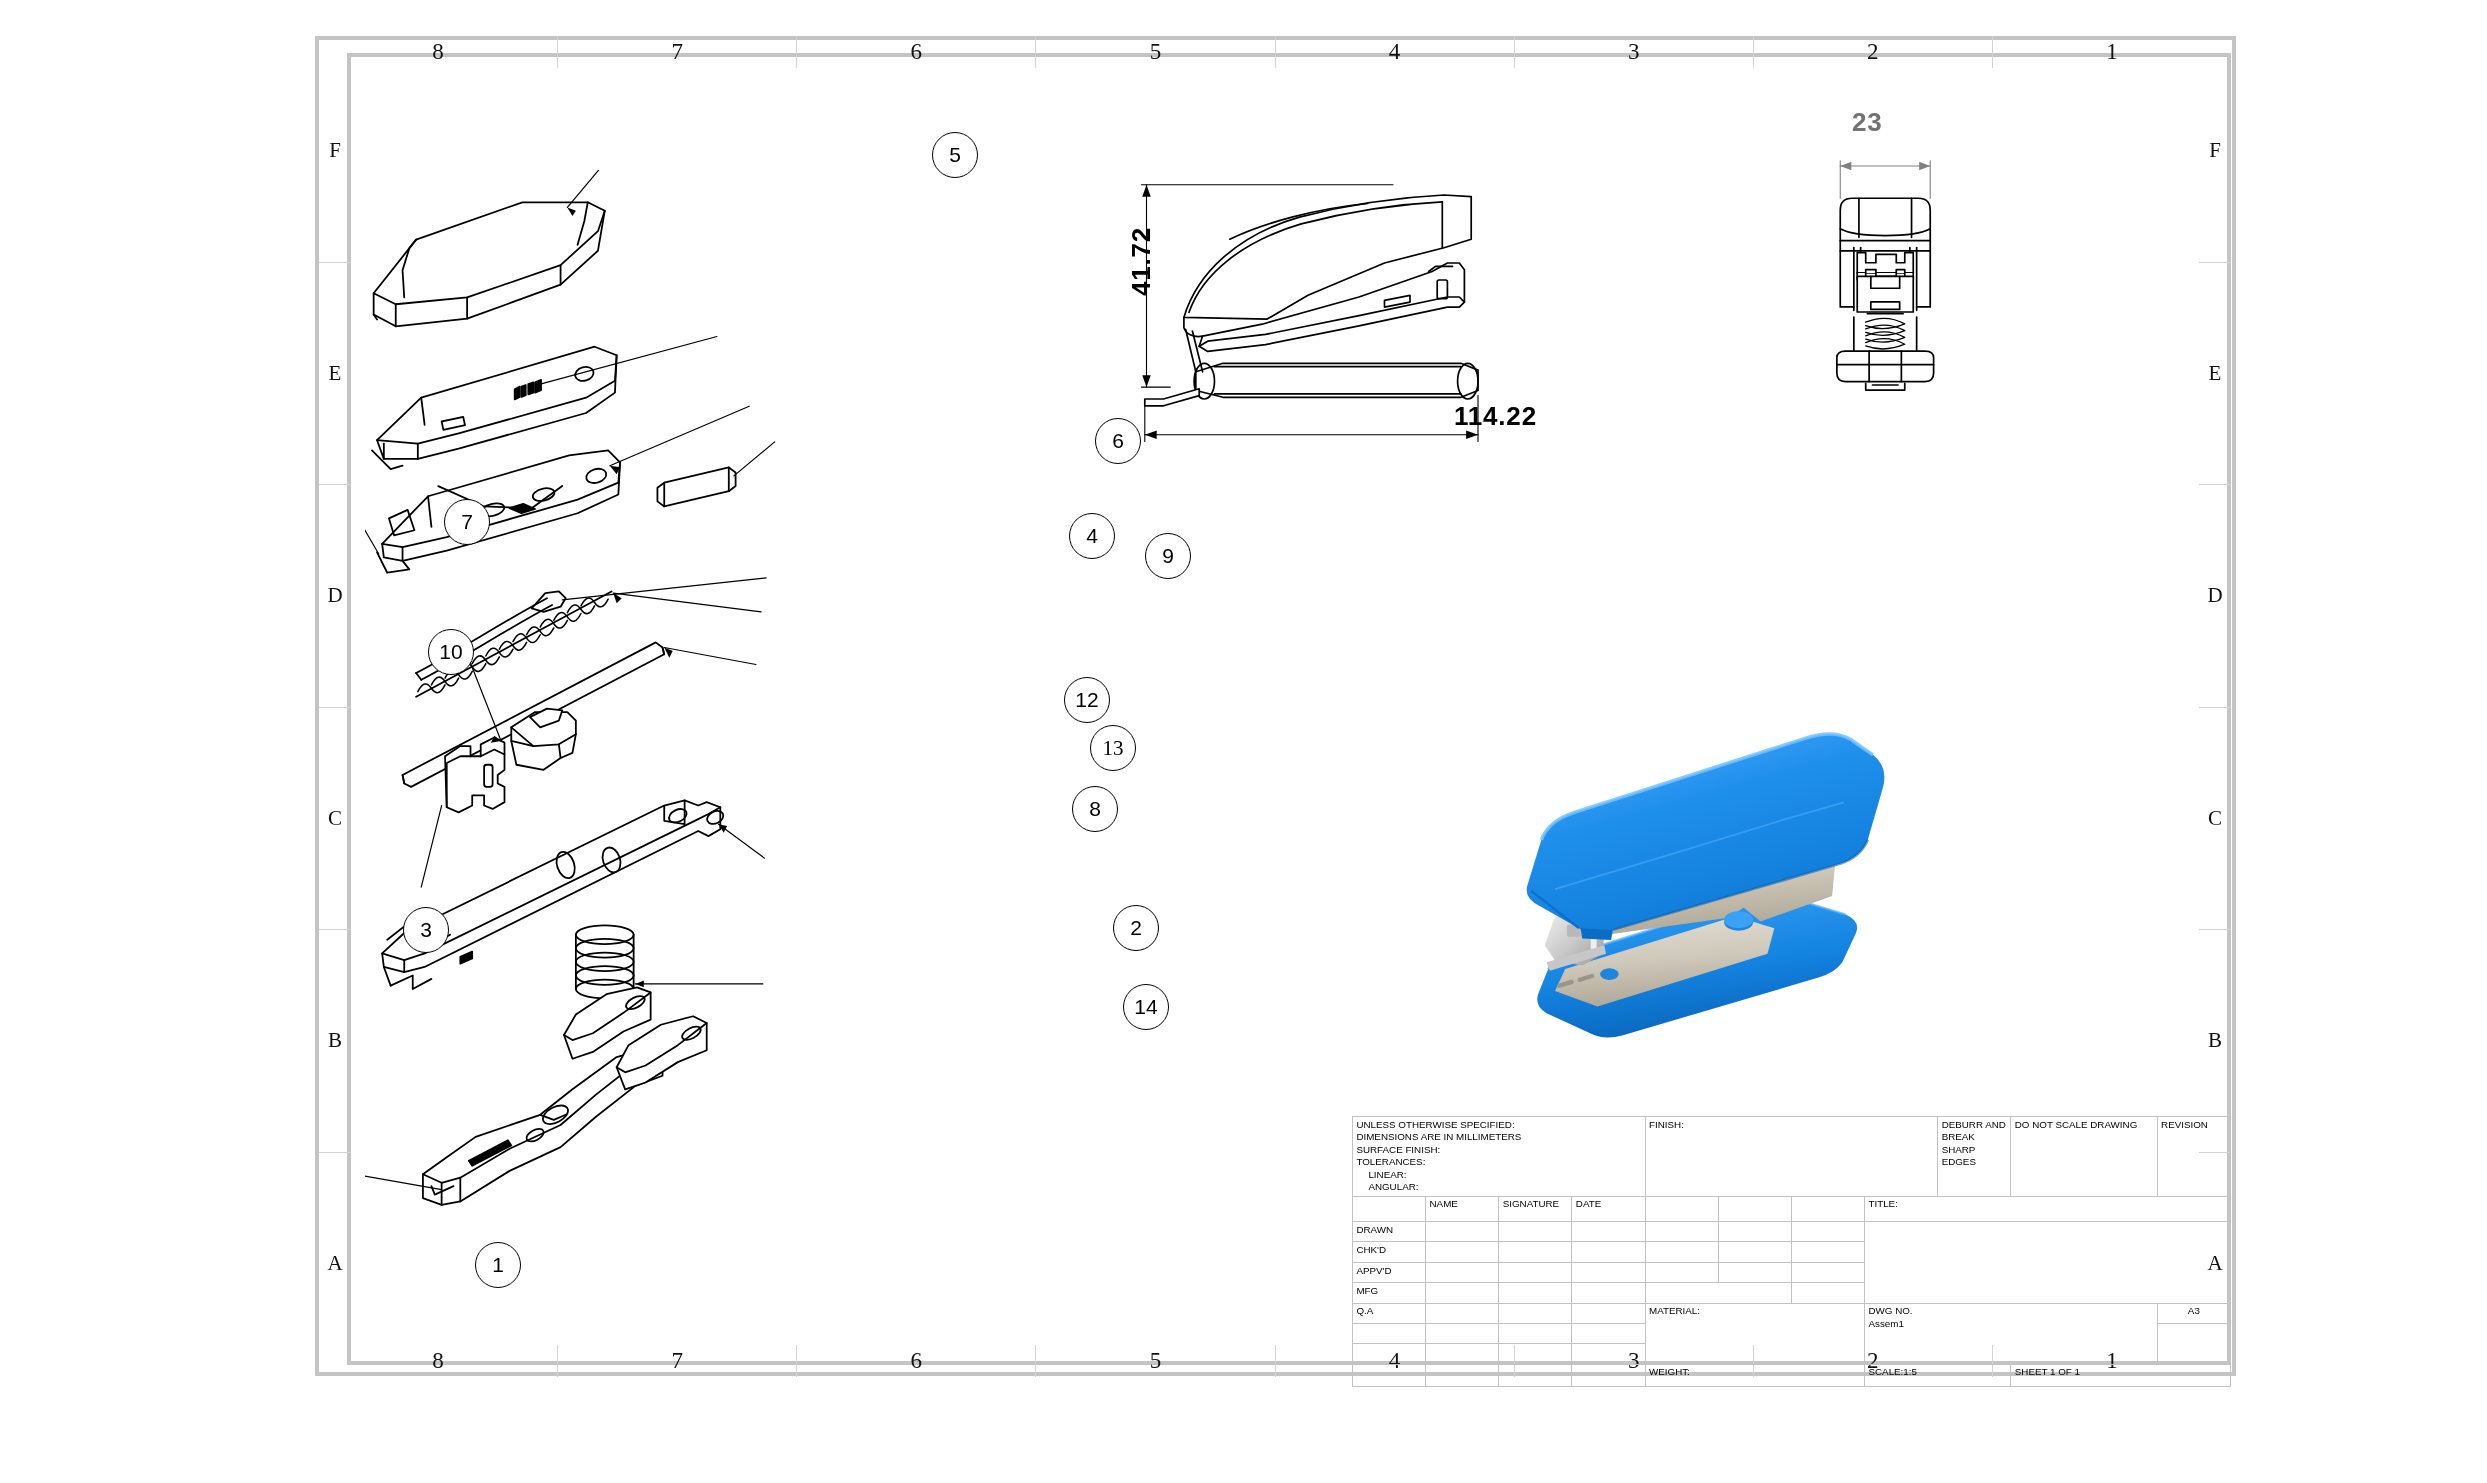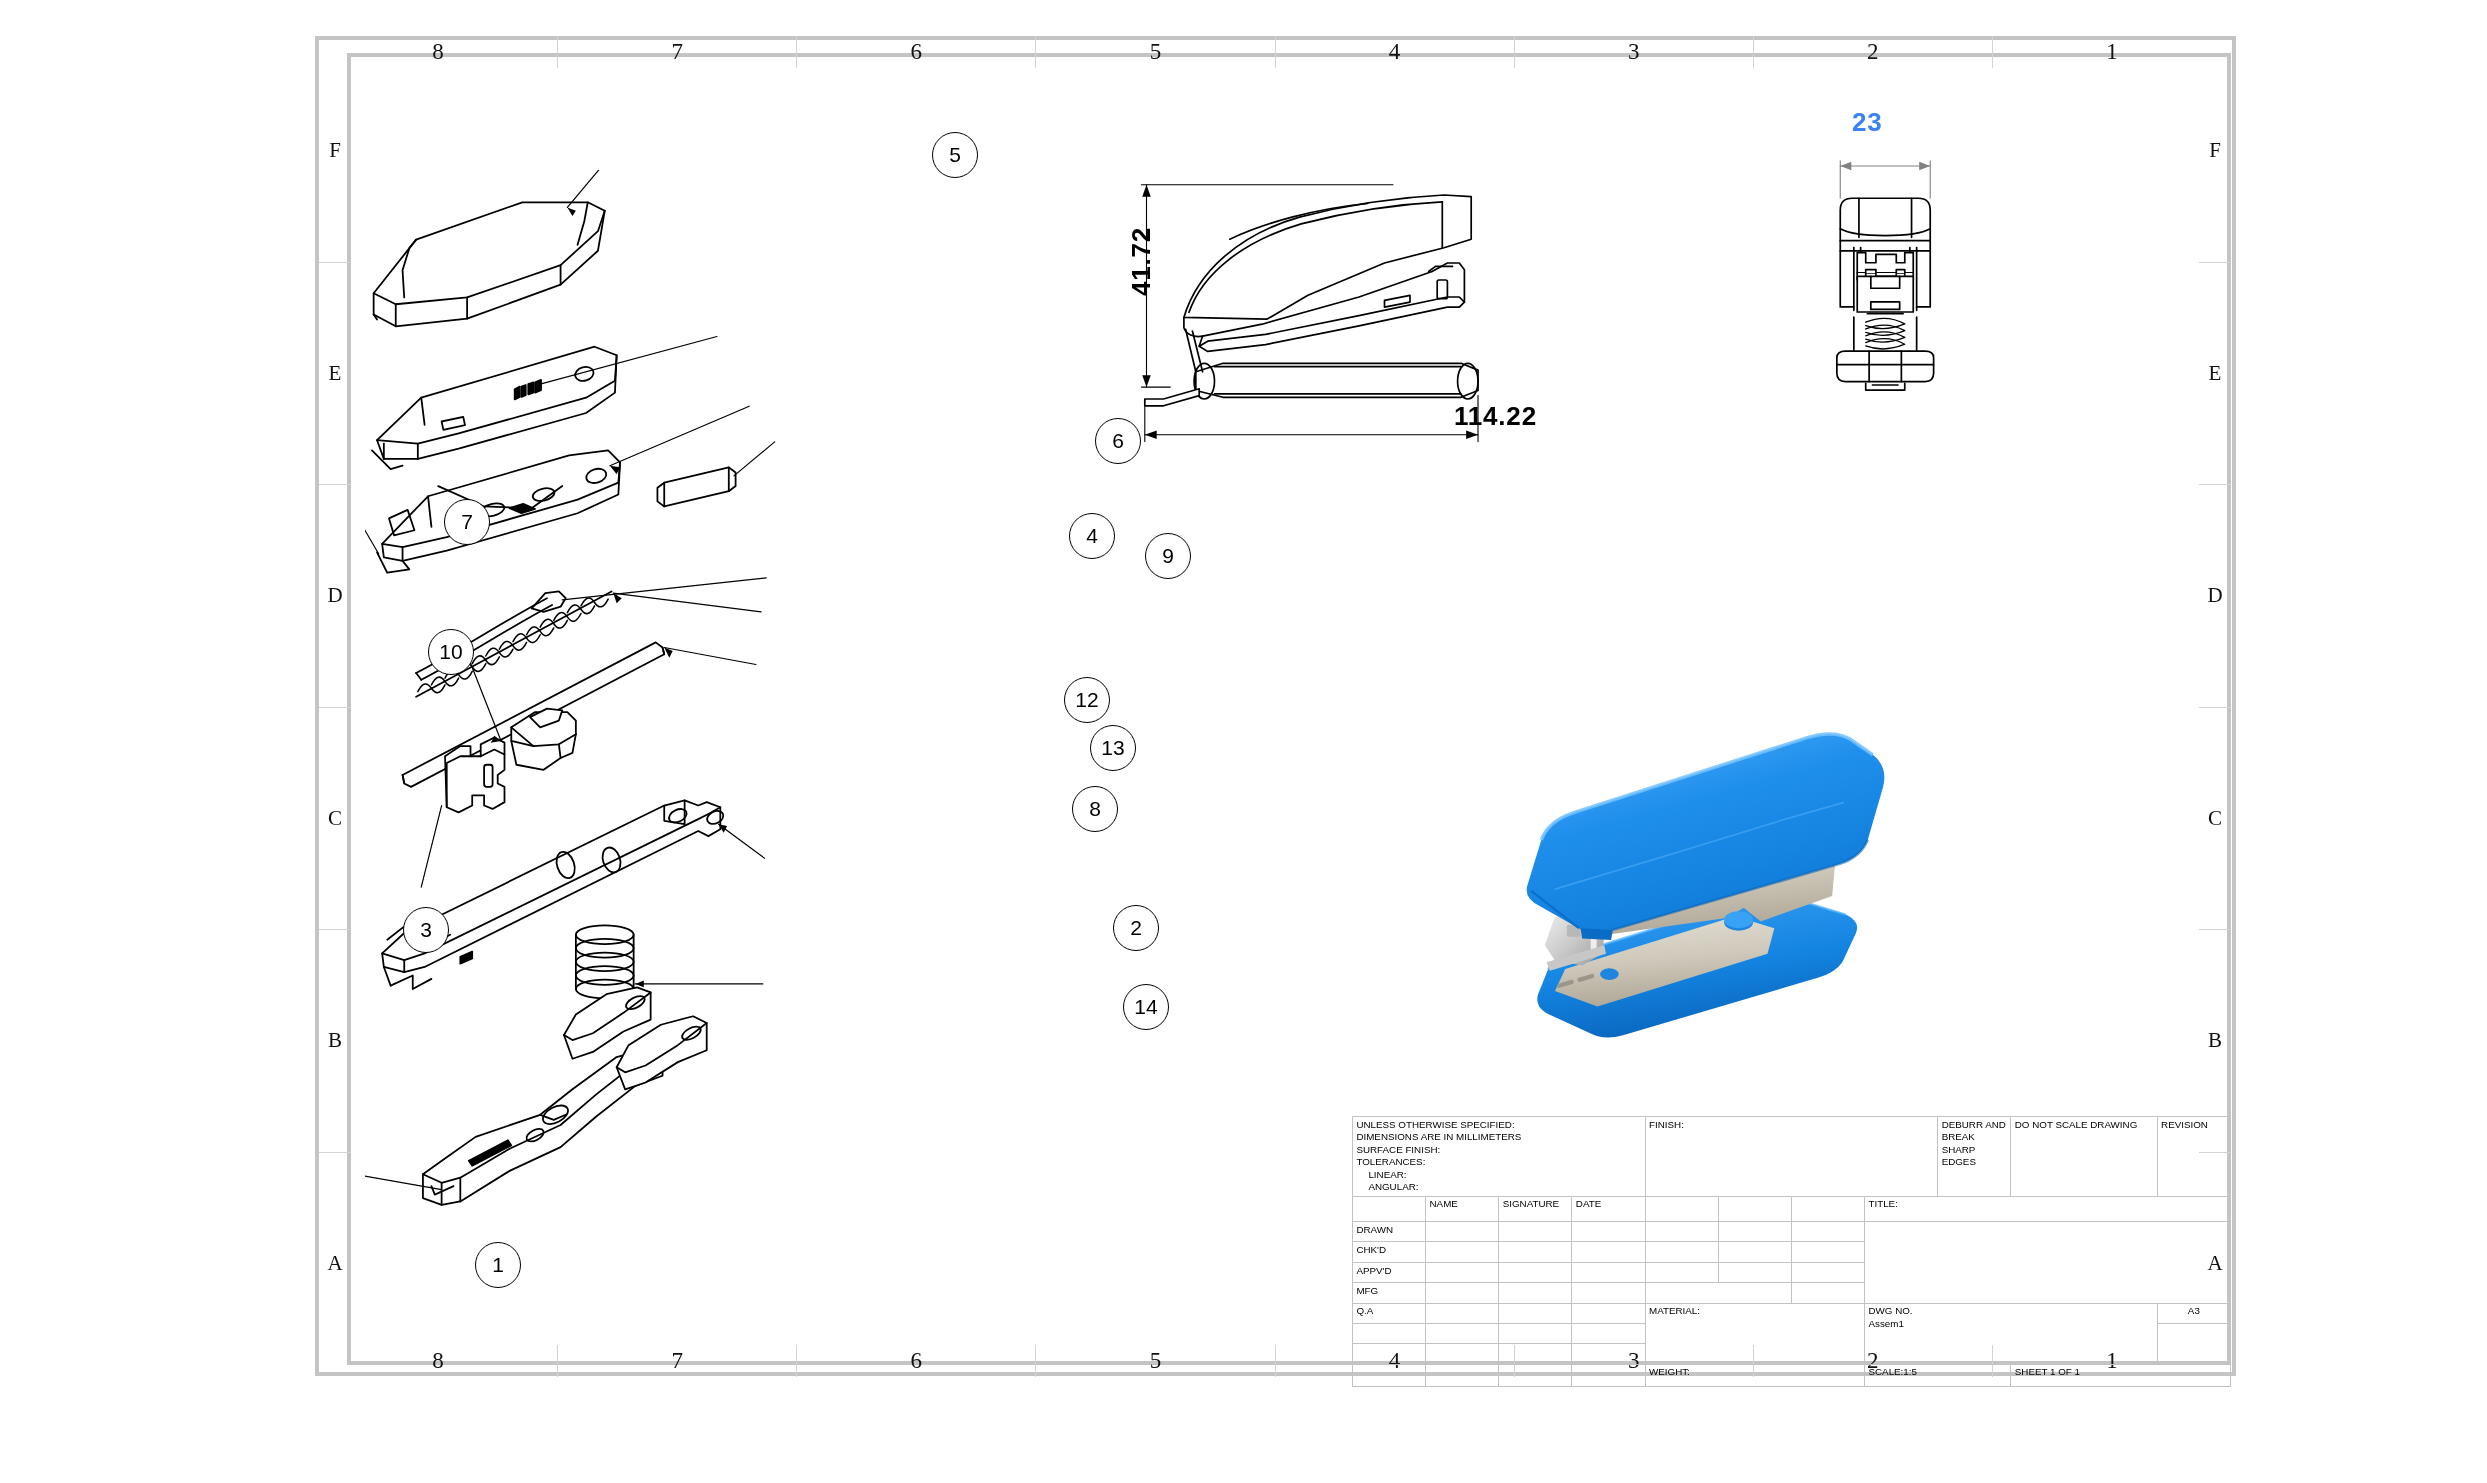--- a/index.html
+++ b/index.html
@@ -28,21 +28,21 @@
   .zright{left:2199px;top:40px;height:1334px;}
   .zrow{flex:1;display:flex;align-items:center;justify-content:center;
       border-bottom:1.7px solid #d3d3d3;font-size:21px;color:#111;
       font-family:"Liberation Serif","DejaVu Serif",serif;}
   .zrow:last-child{border-bottom:none;}
 
   
   .view{position:absolute;}
   .dimtext{position:absolute;font-size:26px;font-weight:bold;letter-spacing:0.8px;
       font-family:"Liberation Sans","DejaVu Sans",sans-serif;}
-  .dimtext.sel{color:#3b82f6;}
+  .dimtext.sel{color:#737373;}
   .dimtext.vert{transform:rotate(-90deg);transform-origin:center center;}
 
   
   .balloon{position:absolute;border:1.4px solid #000;border-radius:50%;
       background:#fff;display:flex;align-items:center;justify-content:center;
       font-size:21px;color:#000;width:44px;height:44px;
       font-family:"Liberation Sans","DejaVu Sans",sans-serif;}
 
   
   #titleblock{position:absolute;left:1352px;top:1116px;width:879px;height:200px;}
@@ -284,21 +284,21 @@
     </g>
   </svg>
 
   <div class="balloon" style="left:932px;top:132px;">5</div>
   <div class="balloon" style="left:1095px;top:418px;">6</div>
   <div class="balloon" style="left:444px;top:499px;">7</div>
   <div class="balloon" style="left:1069px;top:513px;">4</div>
   <div class="balloon" style="left:1145px;top:533px;">9</div>
   <div class="balloon" style="left:428px;top:629px;">10</div>
   <div class="balloon" style="left:1064px;top:677px;">12</div>
-  <div class="balloon" style="left:1090px;top:725px;">13</div>
+  <div class="balloon" style="left:1090px;top:725px;font-family:Liberation Serif, serif;">13</div>
   <div class="balloon" style="left:1072px;top:786px;">8</div>
   <div class="balloon" style="left:403px;top:907px;">3</div>
   <div class="balloon" style="left:1113px;top:905px;">2</div>
   <div class="balloon" style="left:1123px;top:984px;">14</div>
   <div class="balloon" style="left:475px;top:1242px;">1</div>
 
   <svg class="view" style="left:1104px;top:144px;" width="646" height="306" viewBox="0 0 760 360">
     <g fill="none" stroke="#000" stroke-width="2" stroke-linejoin="round" stroke-linecap="round">
 
       <g stroke-width="1.3">

